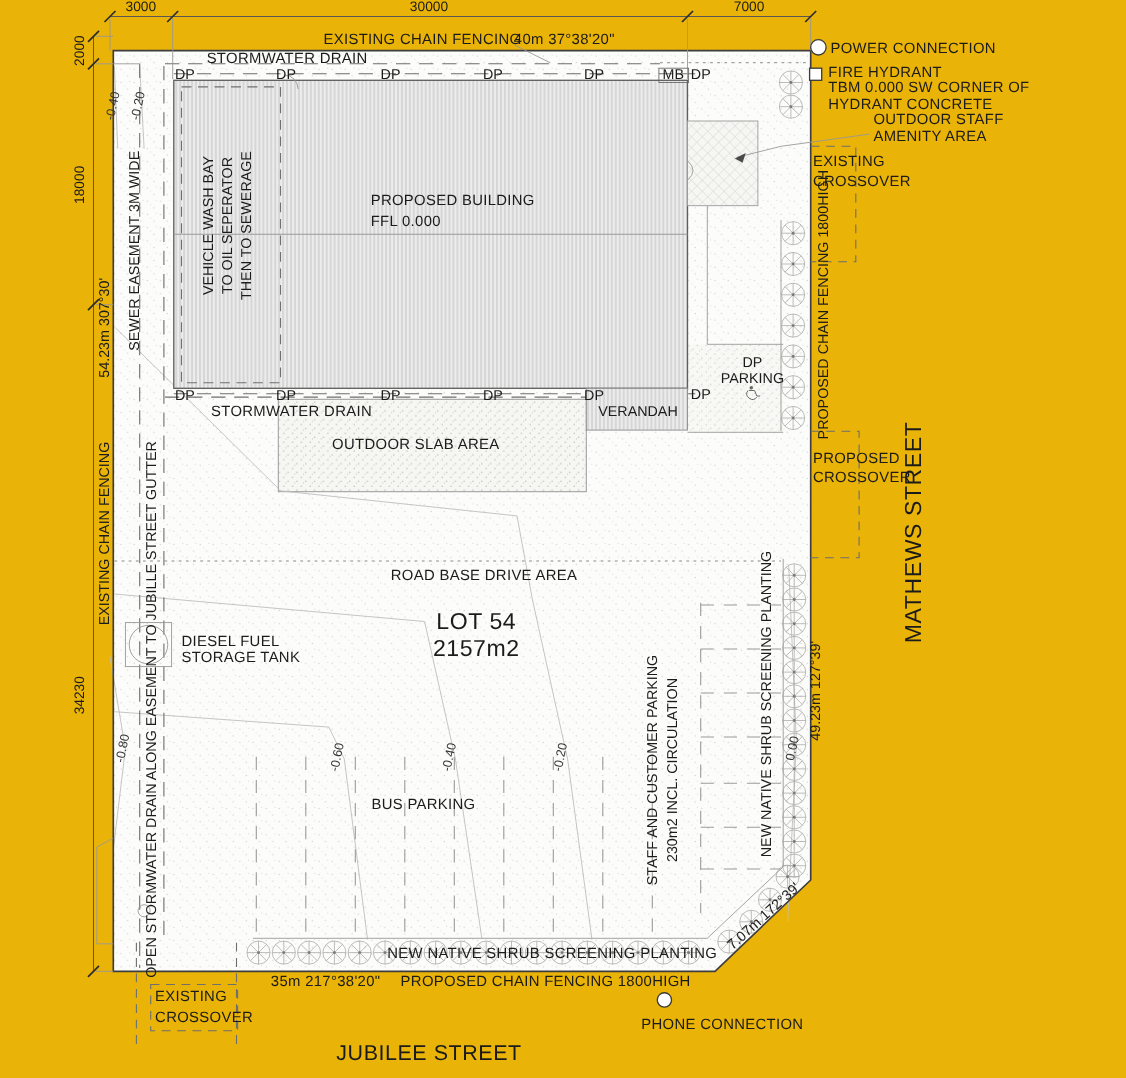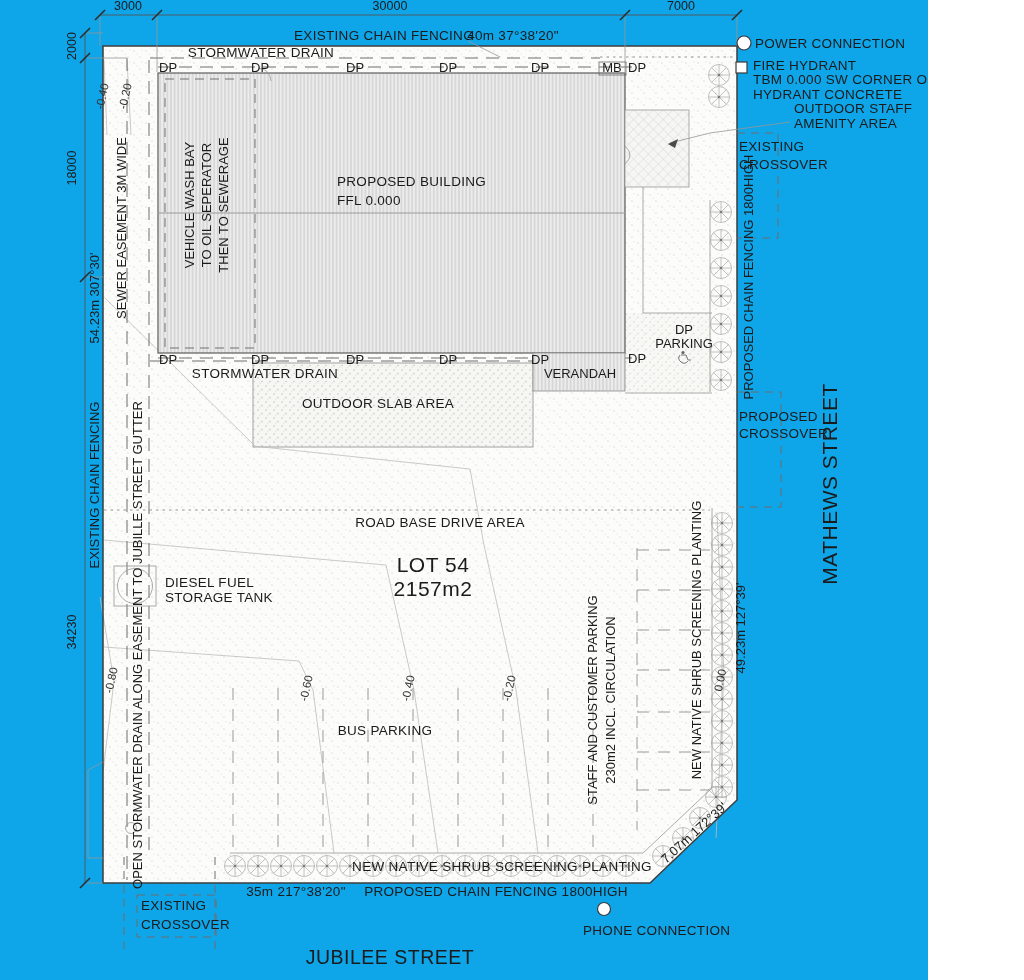--- a/index.html
+++ b/index.html
@@ -1,16 +1,16 @@
 <!DOCTYPE html>
 <html><head>
 <meta charset="utf-8">
 <style>
   html,body{margin:0;padding:0;background:#ffffff;}
-  #stage{width:928px;height:980px;position:relative;background:#0ea5e9;overflow:hidden;}
+  #stage{width:1024px;height:980px;position:relative;background:#eab308;overflow:hidden;}
   svg{display:block;}
   .t{font-family:"Liberation Sans","DejaVu Sans",sans-serif;fill:#1b1b1b;}
   .t11{font-size:11.5px;fill:#333;}
   .t12{font-size:12.5px;}
   .t13{font-size:13px;}
   .t135{font-size:13.5px;letter-spacing:.3px;}
   .t19{font-size:19.5px;letter-spacing:.5px;}
   .t21{font-size:21px;letter-spacing:.5px;}
   .mid{text-anchor:middle;}
   .bnd{stroke:#3d3d3d;stroke-width:1.5;fill:none;}

